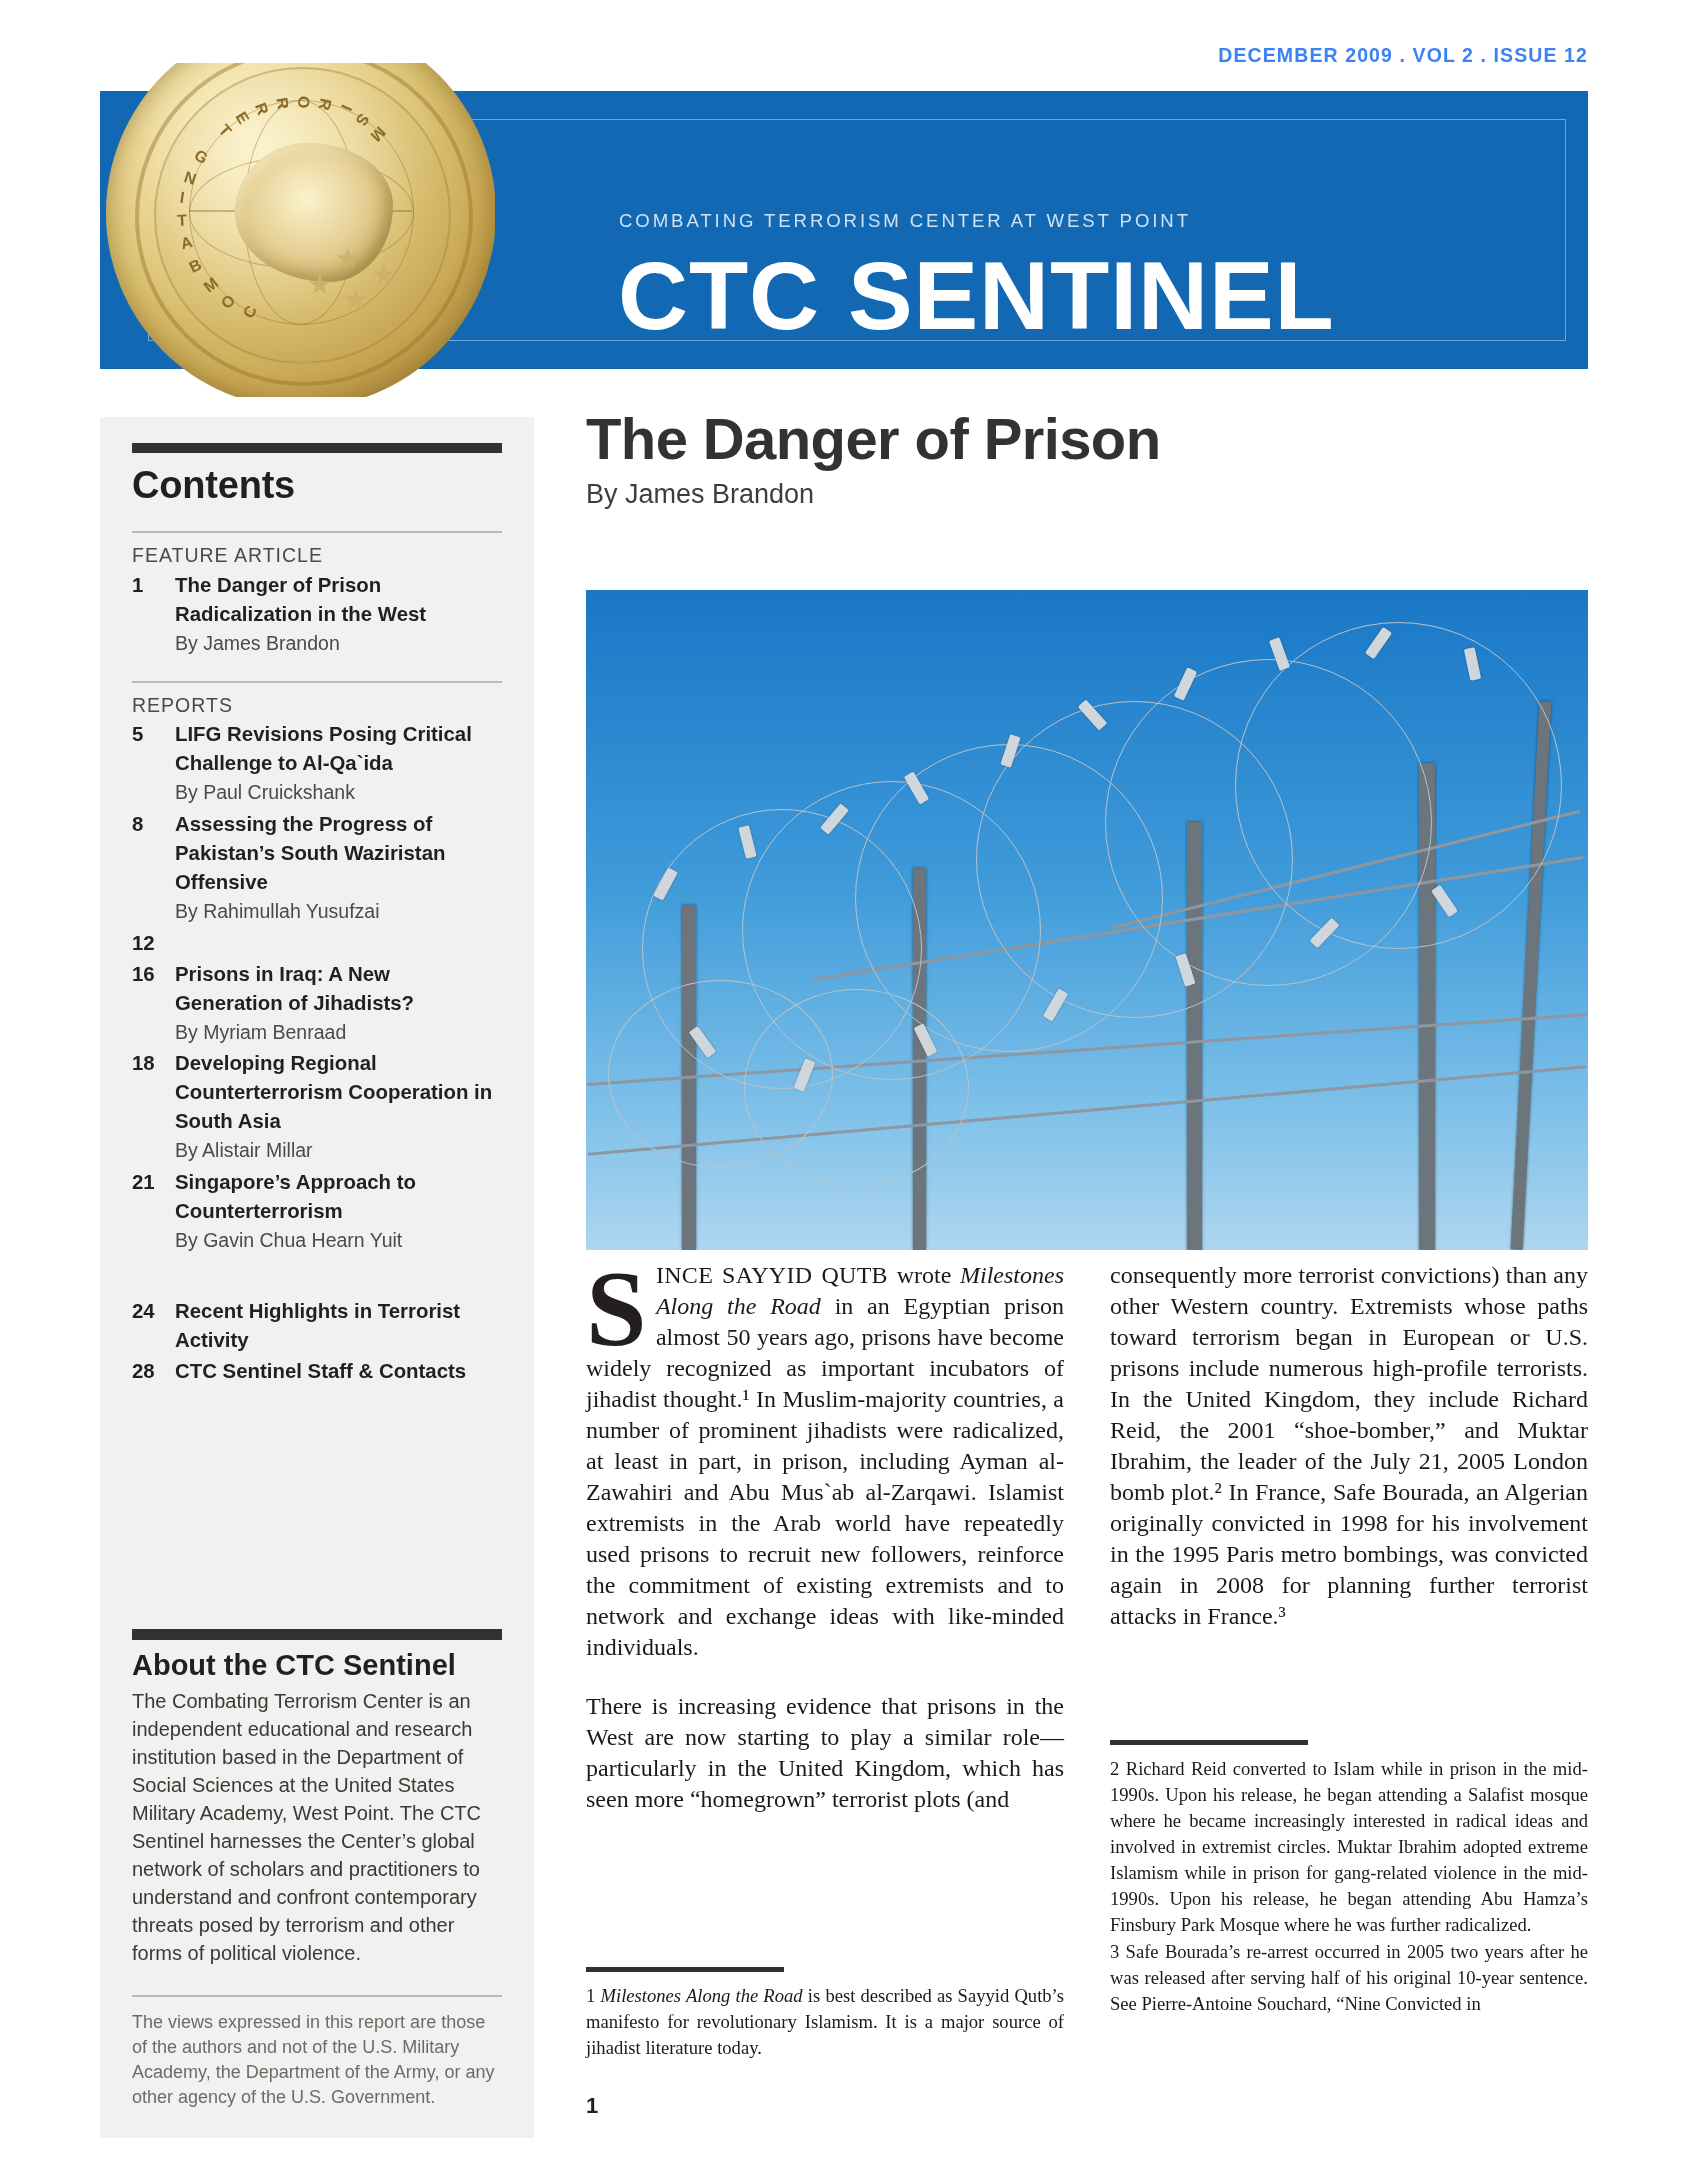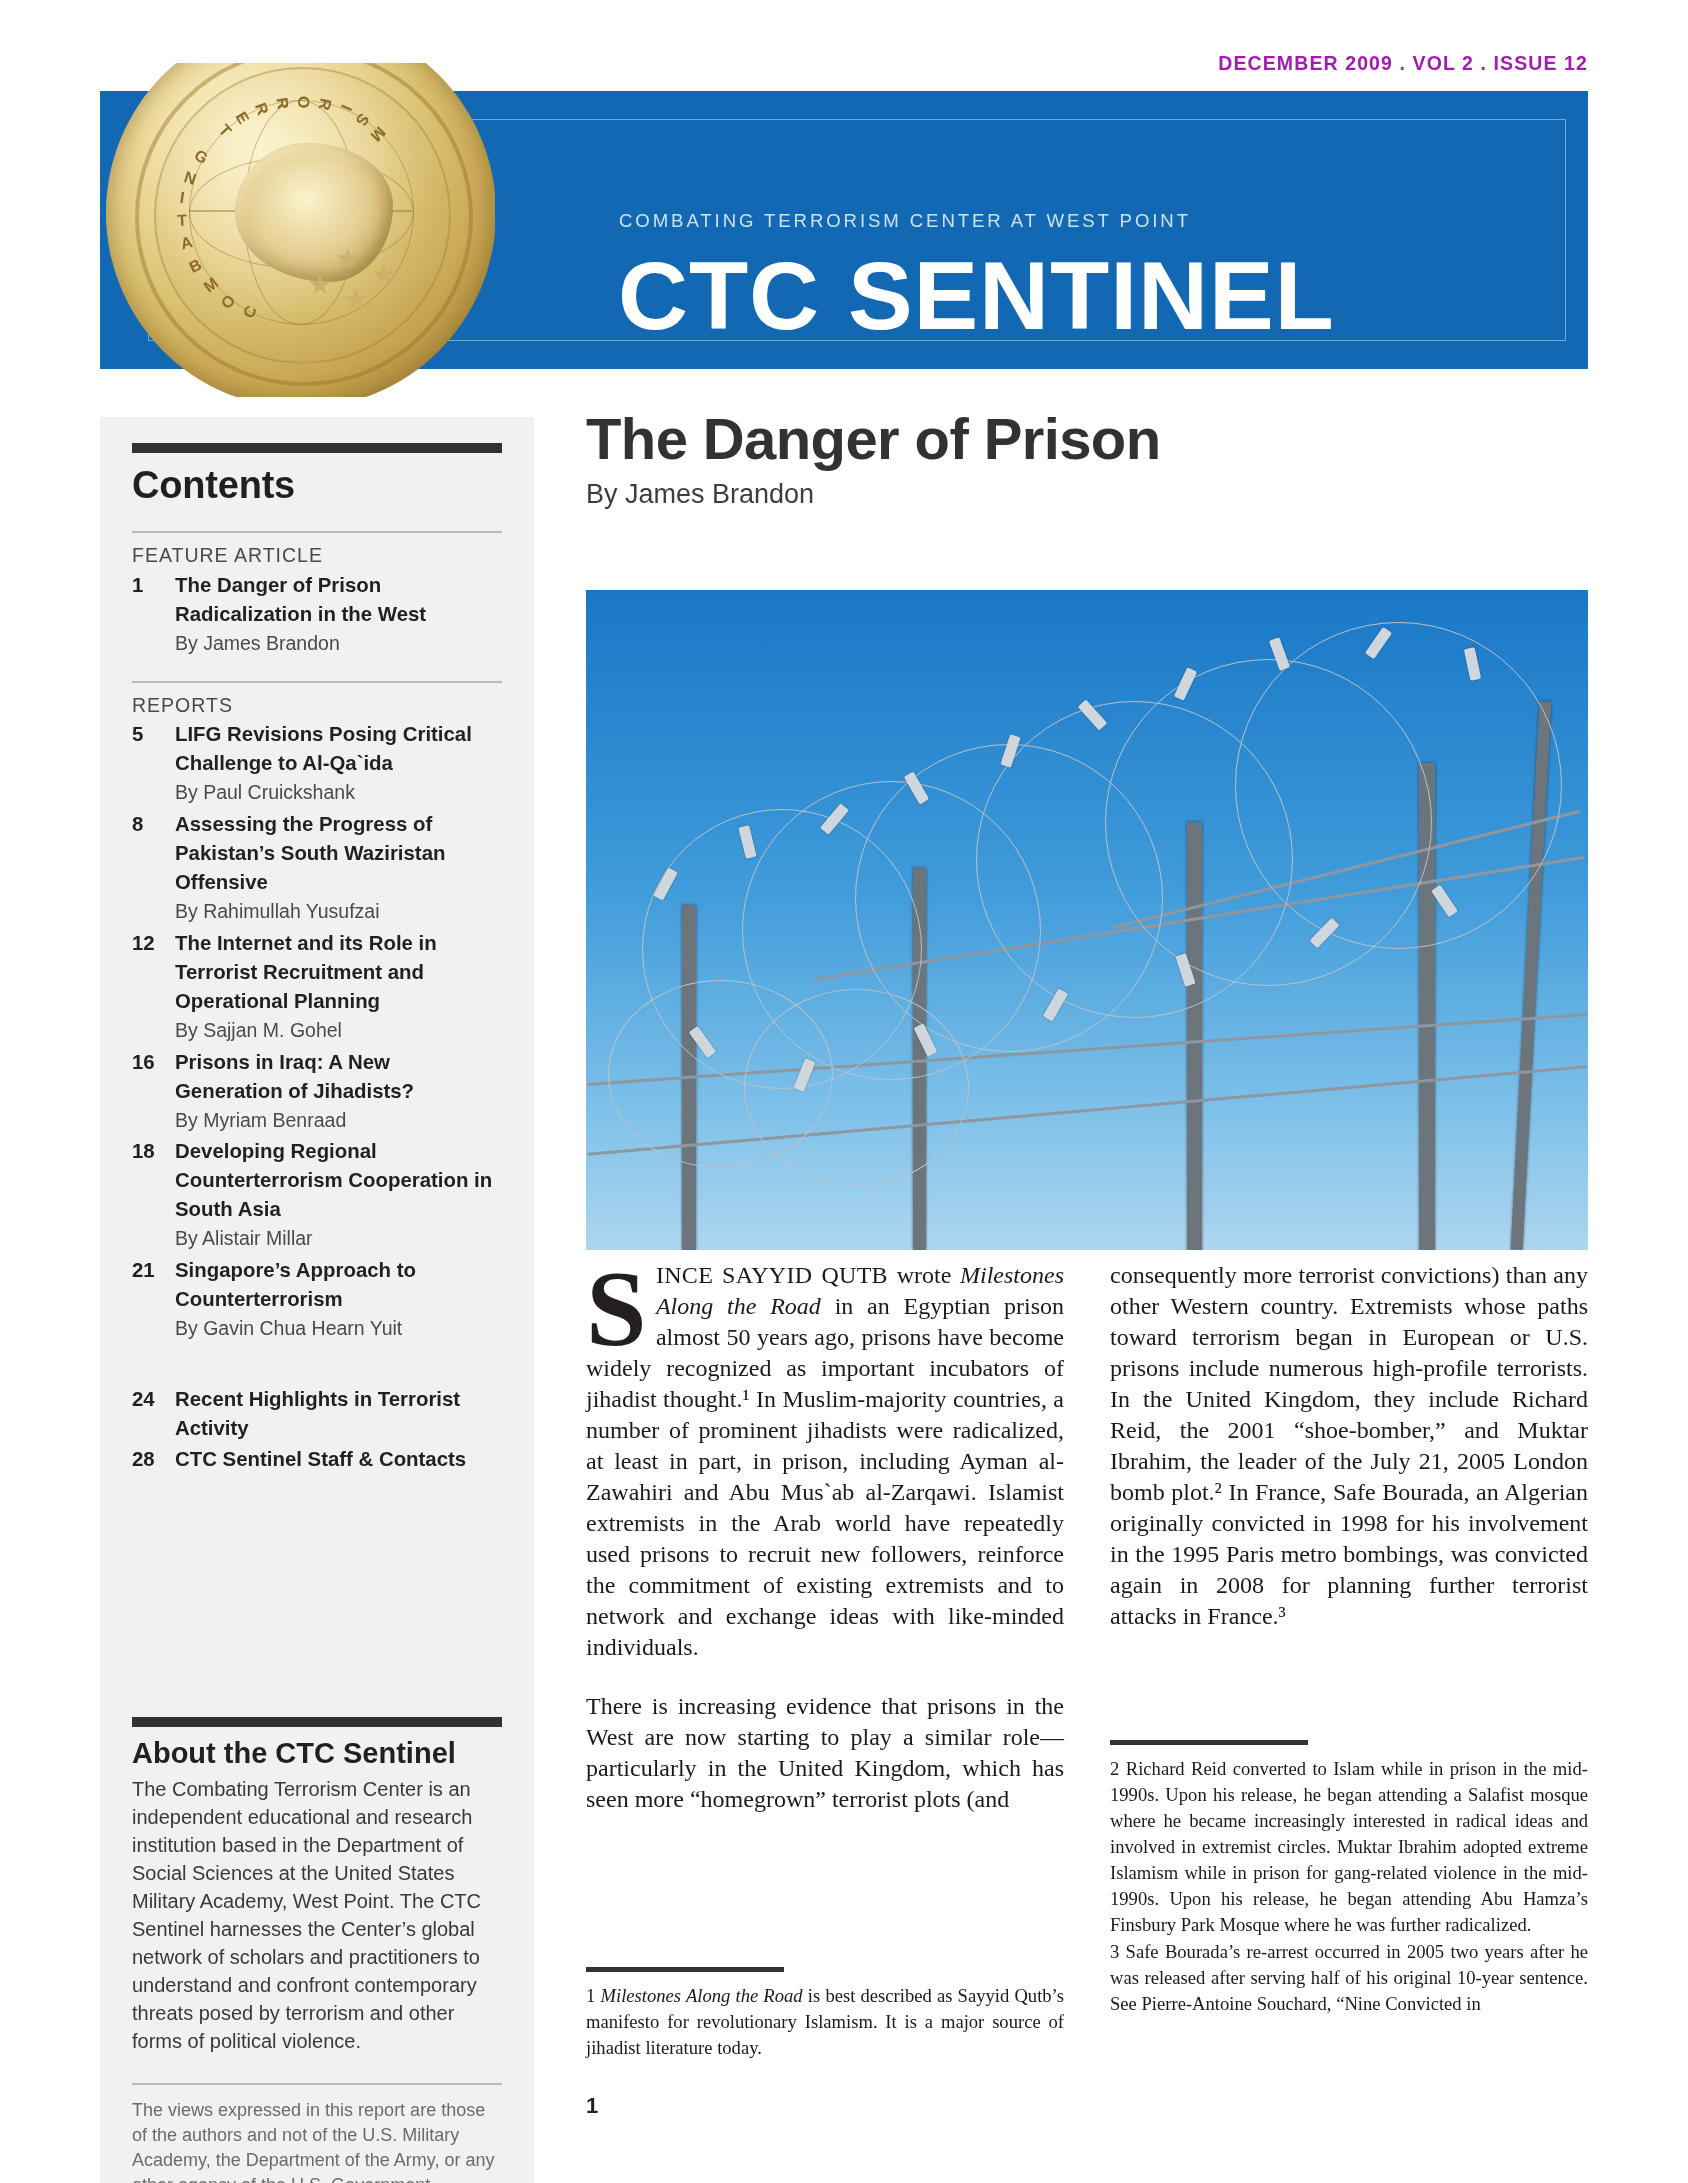--- a/index.html
+++ b/index.html
@@ -1,19 +1,19 @@
 <!DOCTYPE html>
 <html style="font-size:15px"><head>
 <meta charset="utf-8">
 <style>
   html,body{margin:0;padding:0;background:#ffffff;}
   body{width:1688px;height:2183px;position:relative;font-family:"Liberation Sans",sans-serif;-webkit-font-smoothing:antialiased;}
 
   
-  .issue-line{position:absolute;top:52px;right:100px;font-family:"Liberation Sans",sans-serif;font-weight:bold;font-size:19.5px;letter-spacing:1.1px;color:#a21caf;}
+  .issue-line{position:absolute;top:44px;right:100px;font-family:"Liberation Sans",sans-serif;font-weight:bold;font-size:19.5px;letter-spacing:1.1px;color:#3b82f6;}
 
   
   .masthead{position:absolute;left:100px;top:91px;width:1488px;height:278px;background:#1268b3;}
   .masthead-inner{position:absolute;left:48px;top:28px;right:22px;bottom:28px;border:1.9px solid #6fa9d8;}
   .mast-eyebrow{position:absolute;left:519px;top:119px;font-size:18.6px;letter-spacing:2.9px;color:#cfe2f3;font-weight:400;}
   .mast-title{position:absolute;left:518px;top:156px;font-size:97px;line-height:97px;font-weight:bold;color:#ffffff;letter-spacing:0.9px;}
   .mast-tagline{position:absolute;left:519px;top:278px;font-size:29px;letter-spacing:2.2px;color:#ffffff;font-weight:300;}
 
   
   .seal{position:absolute;left:-3.7px;top:-28px;width:399px;height:334px;overflow:hidden;}
@@ -157,24 +157,20 @@
     </div>
     <div class="toc-row">
       <div class="toc-num">8</div>
       <div class="toc-body">
         <div class="toc-title">Assessing the Progress of Pakistan’s South Waziristan Offensive</div>
         <div class="toc-author">By Rahimullah Yusufzai</div>
       </div>
     </div>
     <div class="toc-row">
       <div class="toc-num">12</div>
-      <div class="toc-body">
-        <div class="toc-title">The Internet and its Role in Terrorist Recruitment and Operational Planning</div>
-        <div class="toc-author">By Sajjan M. Gohel</div>
-      </div>
     </div>
     <div class="toc-row">
       <div class="toc-num">16</div>
       <div class="toc-body">
         <div class="toc-title">Prisons in Iraq: A New Generation of Jihadists?</div>
         <div class="toc-author">By Myriam Benraad</div>
       </div>
     </div>
     <div class="toc-row">
       <div class="toc-num">18</div>

